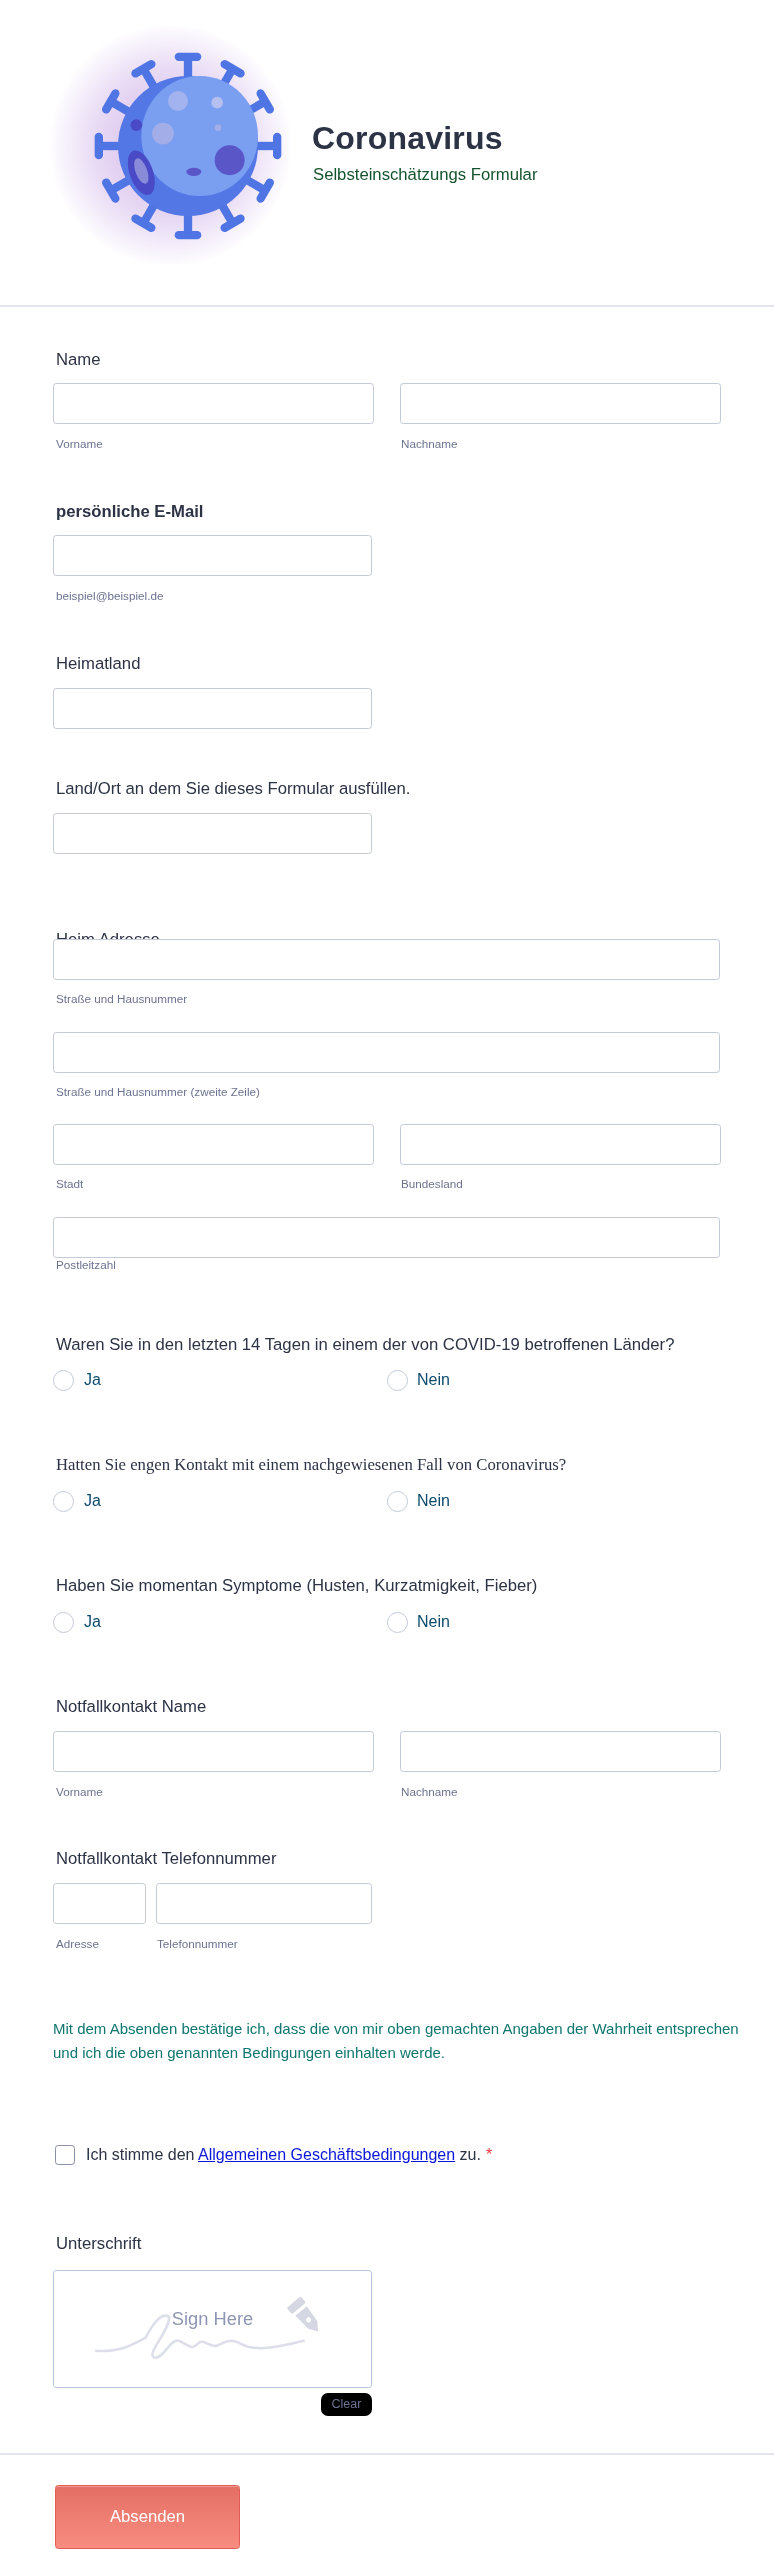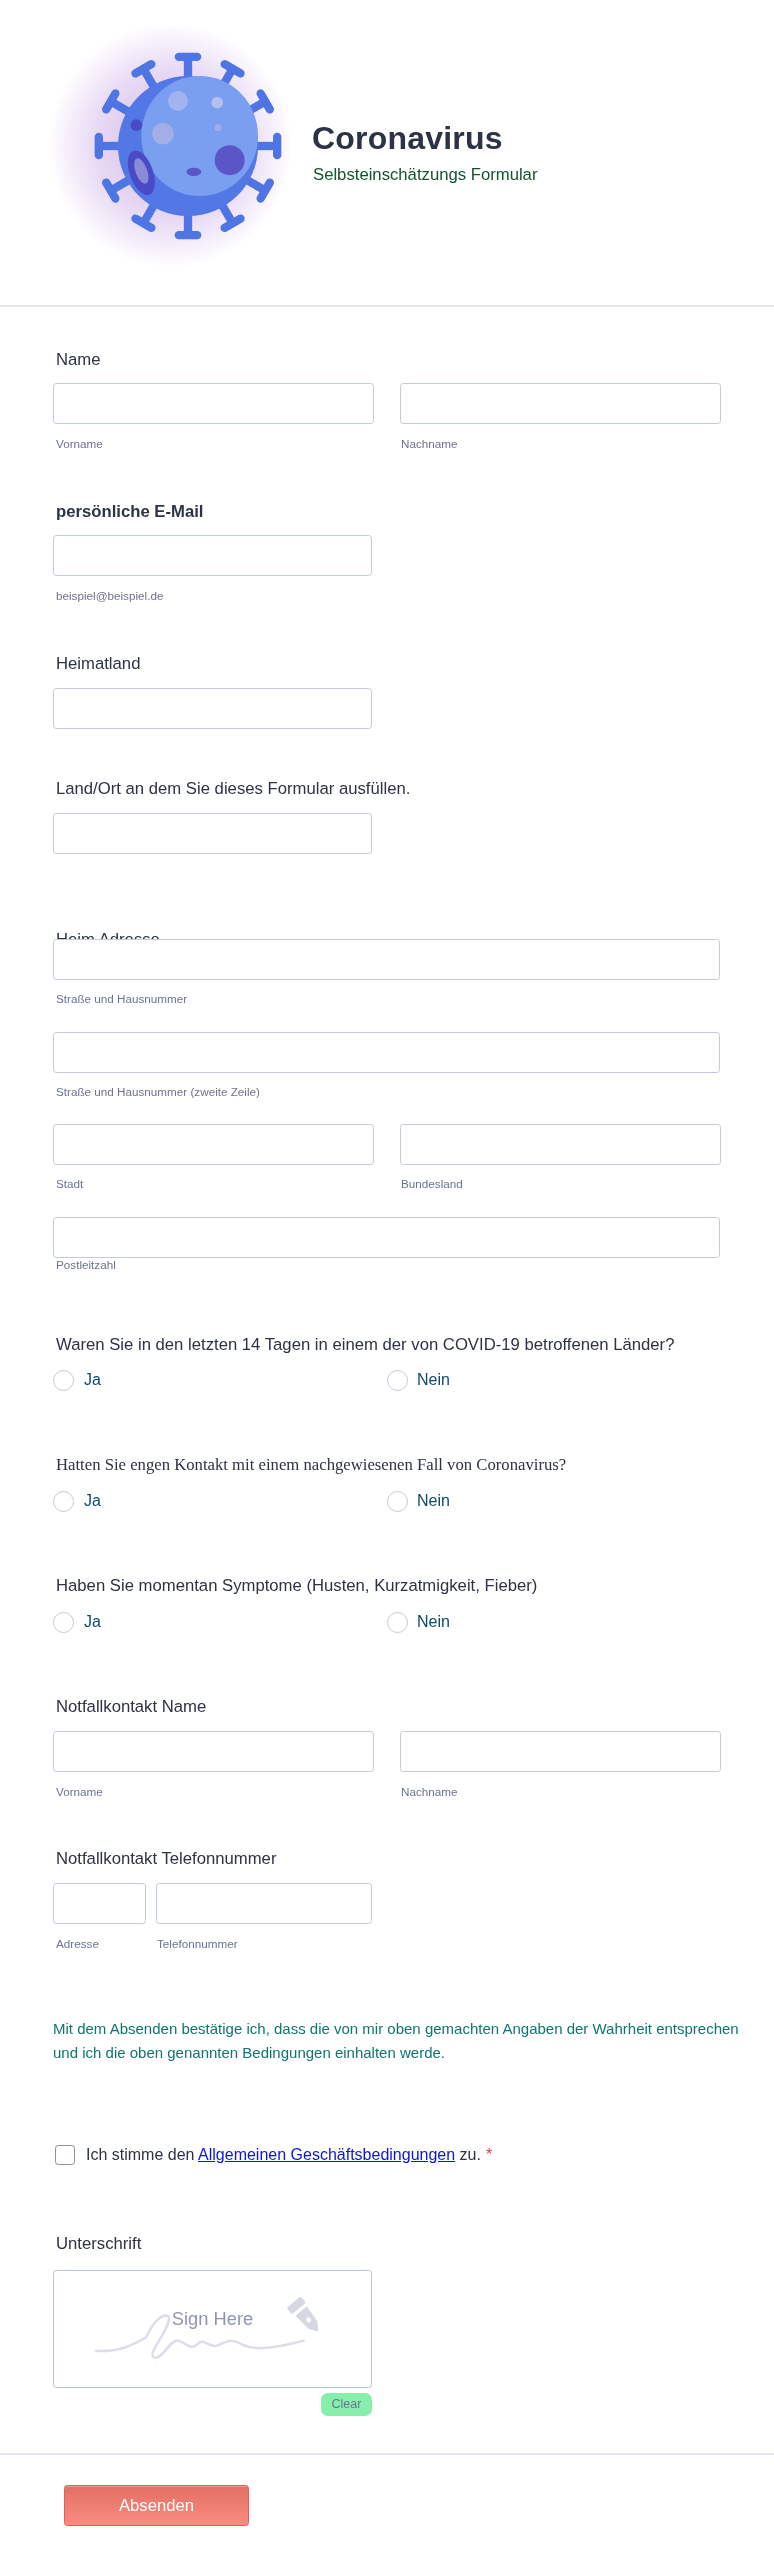--- a/index.html
+++ b/index.html
@@ -14,21 +14,21 @@
   .input { position: absolute; height: 41px; border: 0.8px solid #c3cad8; border-radius: 3.3px; background: #fff; padding: 0 8.3px; font-size: 13.3px; color: #2c3345; font-family: "Liberation Sans", sans-serif; outline: none; }
   .radio { position: absolute; width: 21px; height: 21px; border: 1.2px solid #c3cad8; border-radius: 50%; background: #fff; cursor: pointer; }
   .radio-label { font-size: 16px; color: #0c4a6e; white-space: nowrap; line-height: 20px; }
   .paragraph { font-size: 15px; color: #0f766e; line-height: 24px; width: 699px; }
   .checkbox { position: absolute; width: 20px; height: 20px; border: 1.7px solid #8a91a8; border-radius: 3.3px; background: #fff; cursor: pointer; }
   .terms { font-size: 16px; color: #2c3345; white-space: nowrap; line-height: 20px; }
   .terms a { color: #0b16d8; text-decoration: underline; }
   .required { color: #f23a3c; margin-left: 5px; }
   .sigpad { position: absolute; border: 0.8px solid #b8c4dc; border-radius: 3.3px; background: #fff; overflow: hidden; }
   .sign-here { position: absolute; width: 100%; text-align: center; top: 37px; font-size: 18.3px; color: #8e96b3; }
-  .clear-btn { position: absolute; background: #86efac; color: #6c7391; font-size: 12.5px; border-radius: 7px; border: none; text-align: center; line-height: 23px; font-family: "Liberation Sans", sans-serif; cursor: pointer; }
+  .clear-btn { position: absolute; background: #000000; color: #6c7391; font-size: 12.5px; border-radius: 7px; border: none; text-align: center; line-height: 23px; font-family: "Liberation Sans", sans-serif; cursor: pointer; }
   .submit-btn { position: absolute; border: 0.8px solid #e25c55; border-radius: 3.3px; background: linear-gradient(#e46f64, #f88c80); color: #fff; font-size: 16.7px; font-family: "Liberation Sans", sans-serif; cursor: pointer; box-shadow: inset 0 0.8px 0 rgba(255,255,255,0.4); }
   .halo { position: absolute; border-radius: 50%; background: radial-gradient(circle, rgba(170,120,210,0.55) 0%, rgba(190,150,225,0.35) 45%, rgba(255,255,255,0) 72%); }
 </style>
 </head>
 <body>
 
 <div>
   <div class="halo" style="left:50px; top:25px; width:241px; height:241px;"></div>
   <svg class="abs" style="left:88px; top:46px;" width="200" height="200" viewBox="0 0 240 240">
     <g fill="#4f74e3">
@@ -141,14 +141,14 @@
     <g fill="#d5d8e2" transform="translate(290 54) rotate(-40)">
       <path d="M0 0 L18 0 L16 22 L9 32 L2 22 Z"></path>
       <rect x="-2" y="-14" width="22" height="10" rx="2"></rect>
       <circle cx="9" cy="14" r="3" fill="#ffffff"></circle>
     </g>
   </svg>
 </div>
 <button class="clear-btn" style="left:321px; top:2393px; width:51px; height:23px;">Clear</button>
 
 <div class="footer-divider" style="top:2453px;"></div>
-<button class="submit-btn" style="left:64px; top:2485px; width:185px; height:41px;">Absenden</button>
+<button class="submit-btn" style="left:55px; top:2485px; width:185px; height:64px;">Absenden</button>
 
 
 </body></html>

